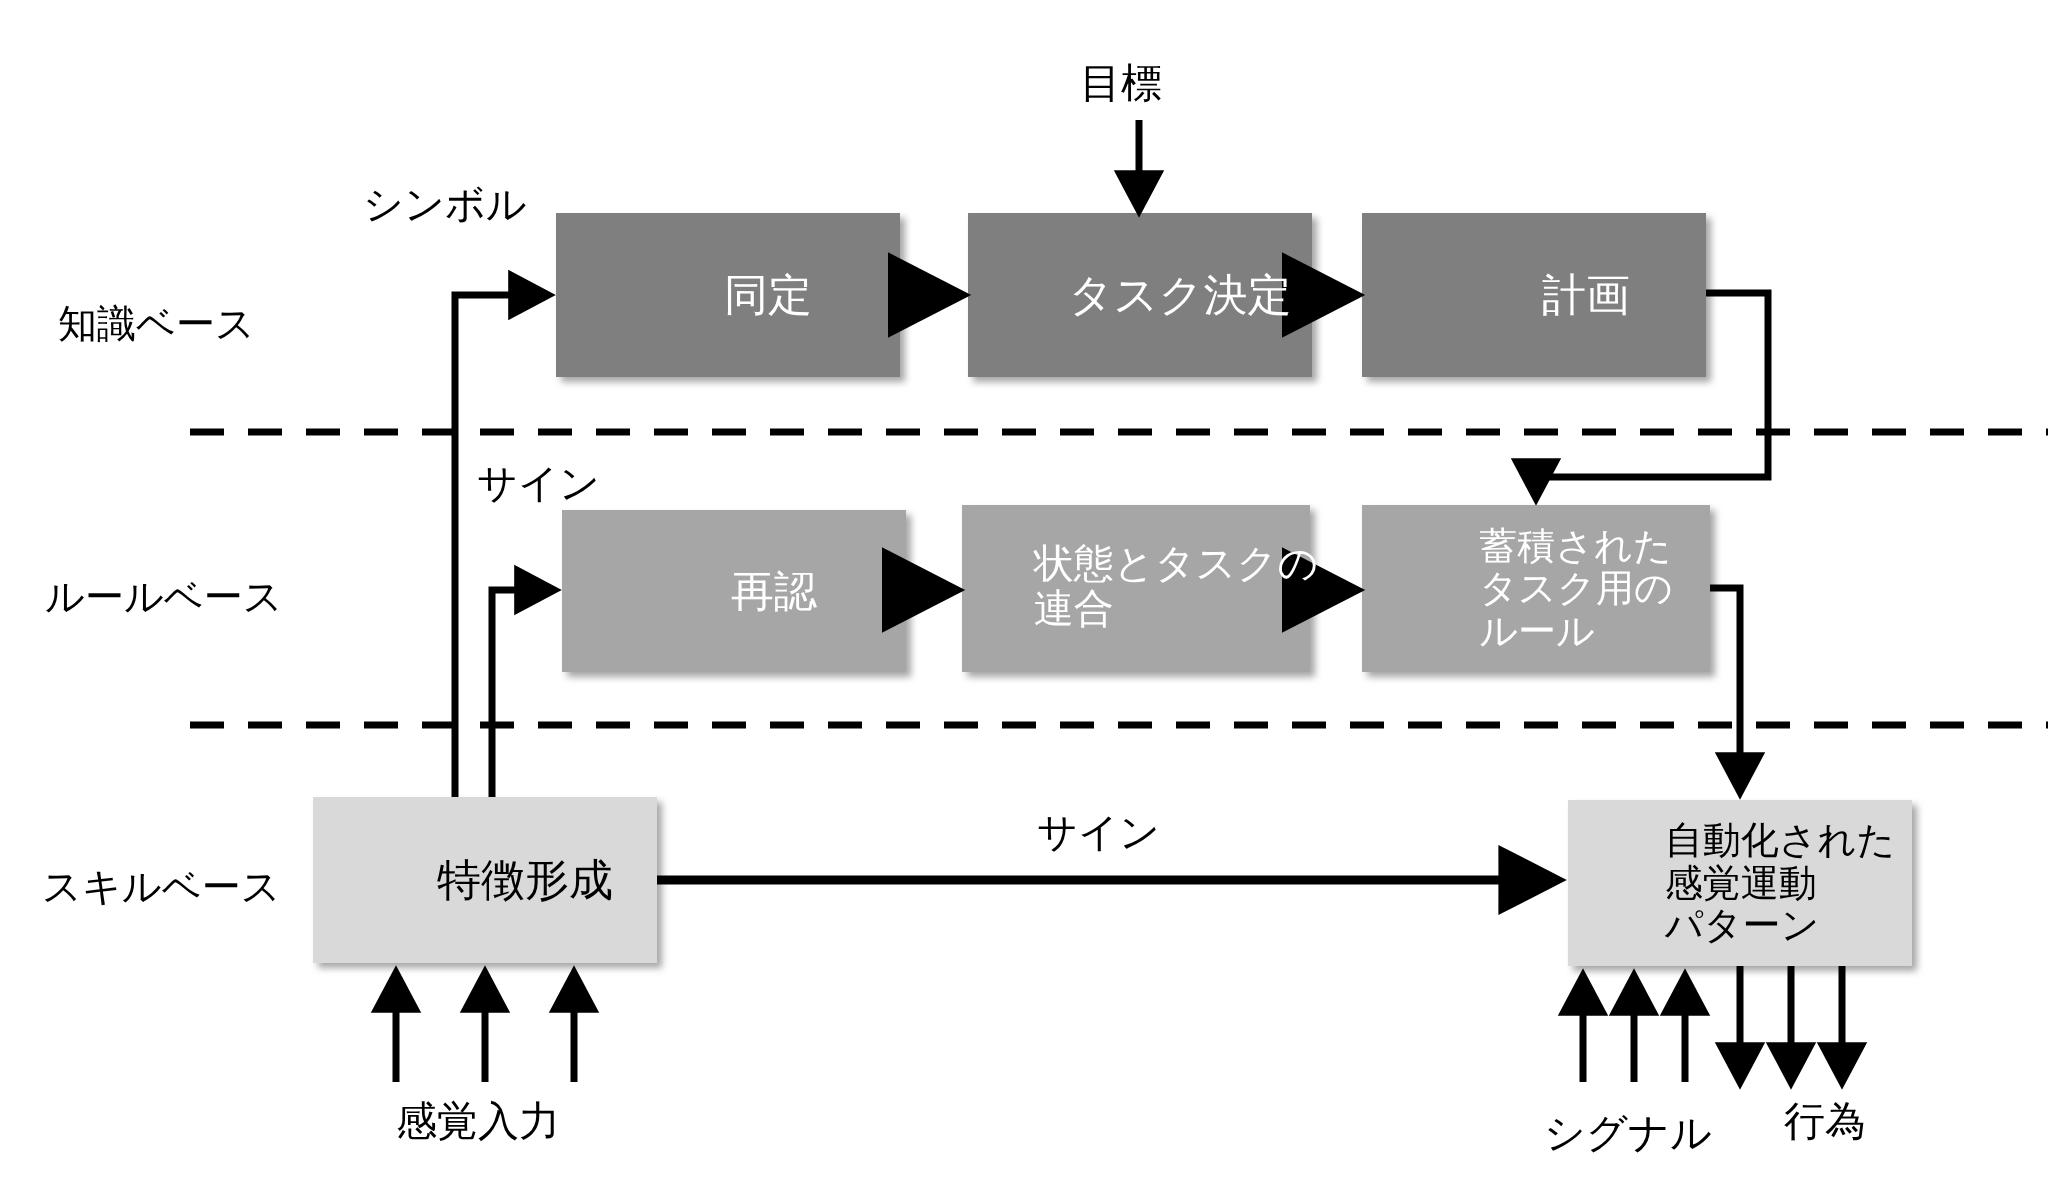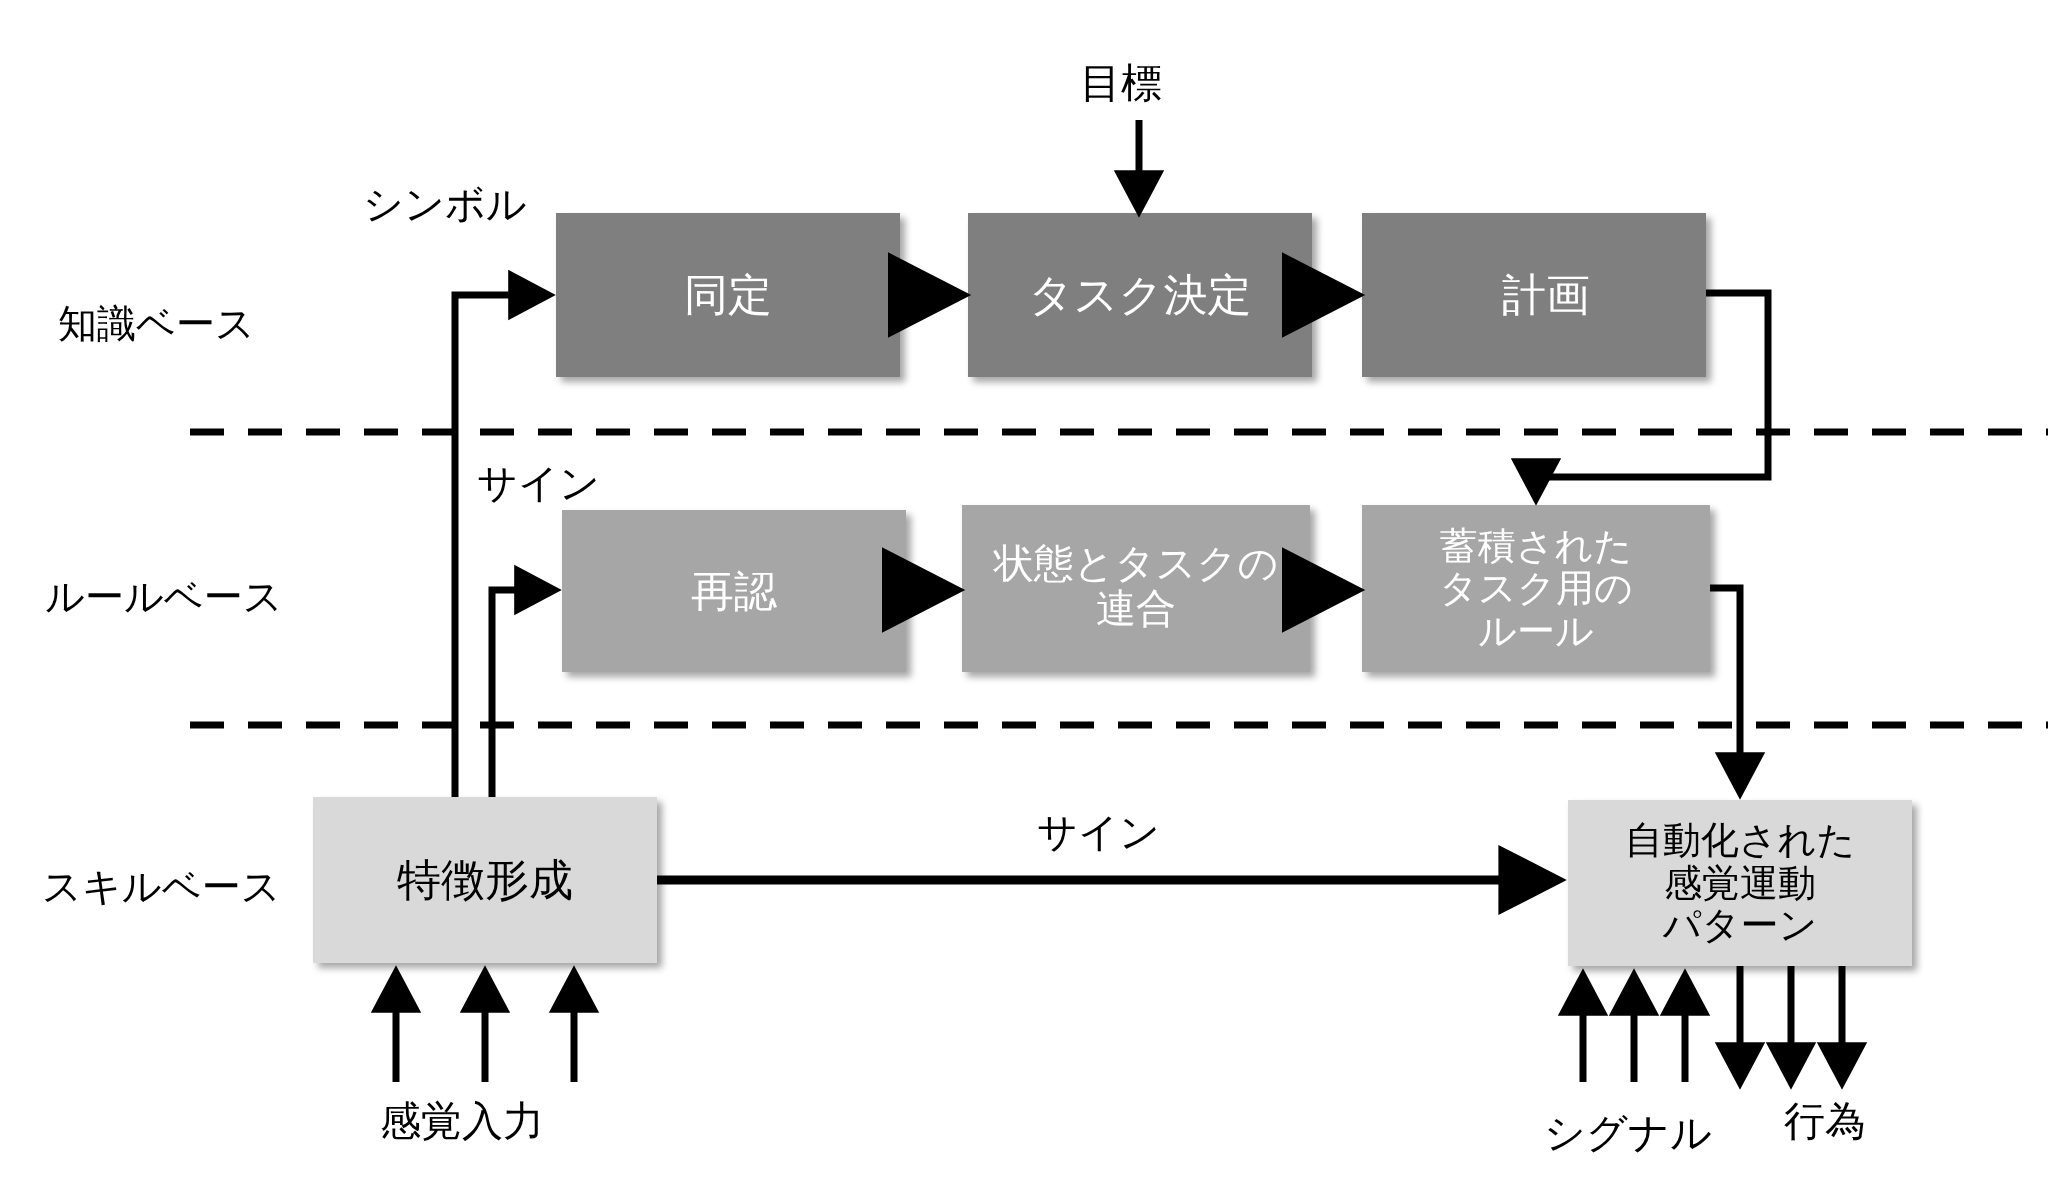--- a/index.html
+++ b/index.html
@@ -3,22 +3,22 @@
 <meta charset="utf-8">
 <style>
   html,body{margin:0;padding:0;background:#ffffff;}
   body{width:2048px;height:1183px;overflow:hidden;
        font-family:"Liberation Sans","DejaVu Sans",sans-serif;}
   #stage{position:relative;width:2048px;height:1183px;background:#fff;}
   svg#diagram{position:absolute;inset:0;width:2048px;height:1183px;}
 
   .boxlabel{
     position:absolute;display:flex;align-items:center;justify-content:center;
-    text-align:center;line-height:1.12;font-weight:400;
-    pointer-events:none;white-space:pre-line;
+    text-align:left;line-height:1.12;font-weight:400;
+    pointer-events:none;white-space:pre-line;margin-left:40px;
   }
   .lvl-knowledge{background:#7f7f7f;color:#ffffff;}
   .lvl-rule{background:#a6a6a6;color:#ffffff;}
   .lvl-skill{background:#d9d9d9;color:#000000;}
 
   .freetext{
     position:absolute;color:#000;font-weight:400;
     white-space:nowrap;pointer-events:none;
   }
 </style>
@@ -134,21 +134,21 @@
   </svg>
 
   <div class="freetext" style="left:58px;top:297px;font-size:39px;">知識ベース</div>
   <div class="freetext" style="left:45px;top:570px;font-size:39px;">ルールベース</div>
   <div class="freetext" style="left:42px;top:860px;font-size:39px;">スキルベース</div>
 
   <div class="freetext" style="left:1080px;top:56px;font-size:41px;">目標</div>
   <div class="freetext" style="left:363px;top:157px;font-size:40px;margin-top:20px;">シンボル</div>
   <div class="freetext" style="left:477px;top:456px;font-size:40px;">サイン</div>
   <div class="freetext" style="left:1037px;top:805px;font-size:40px;">サイン</div>
-  <div class="freetext" style="left:380px;top:1094px;font-size:41px;">感覚入力</div>
+  <div class="freetext" style="left:396px;top:1094px;font-size:41px;">感覚入力</div>
   <div class="freetext" style="left:1544px;top:1094px;font-size:41px;margin-top:12px;">シグナル</div>
   <div class="freetext" style="left:1784px;top:1094px;font-size:41px;">行為</div>
 
   <div class="boxlabel lvl-knowledge" style="left:556px;top:213px;width:344px;height:164px;font-size:44px;background:transparent;">同定</div>
   <div class="boxlabel lvl-knowledge" style="left:968px;top:213px;width:344px;height:164px;font-size:44px;background:transparent;">タスク決定</div>
   <div class="boxlabel lvl-knowledge" style="left:1362px;top:213px;width:344px;height:164px;font-size:44px;background:transparent;padding-left:12px;">計画</div>
 
   <div class="boxlabel lvl-rule" style="left:562px;top:510px;width:344px;height:162px;font-size:43px;background:transparent;">再認</div>
   <div class="boxlabel lvl-rule" style="left:962px;top:505px;width:348px;height:162px;font-size:40px;background:transparent;">状態とタスクの
 連合</div>

